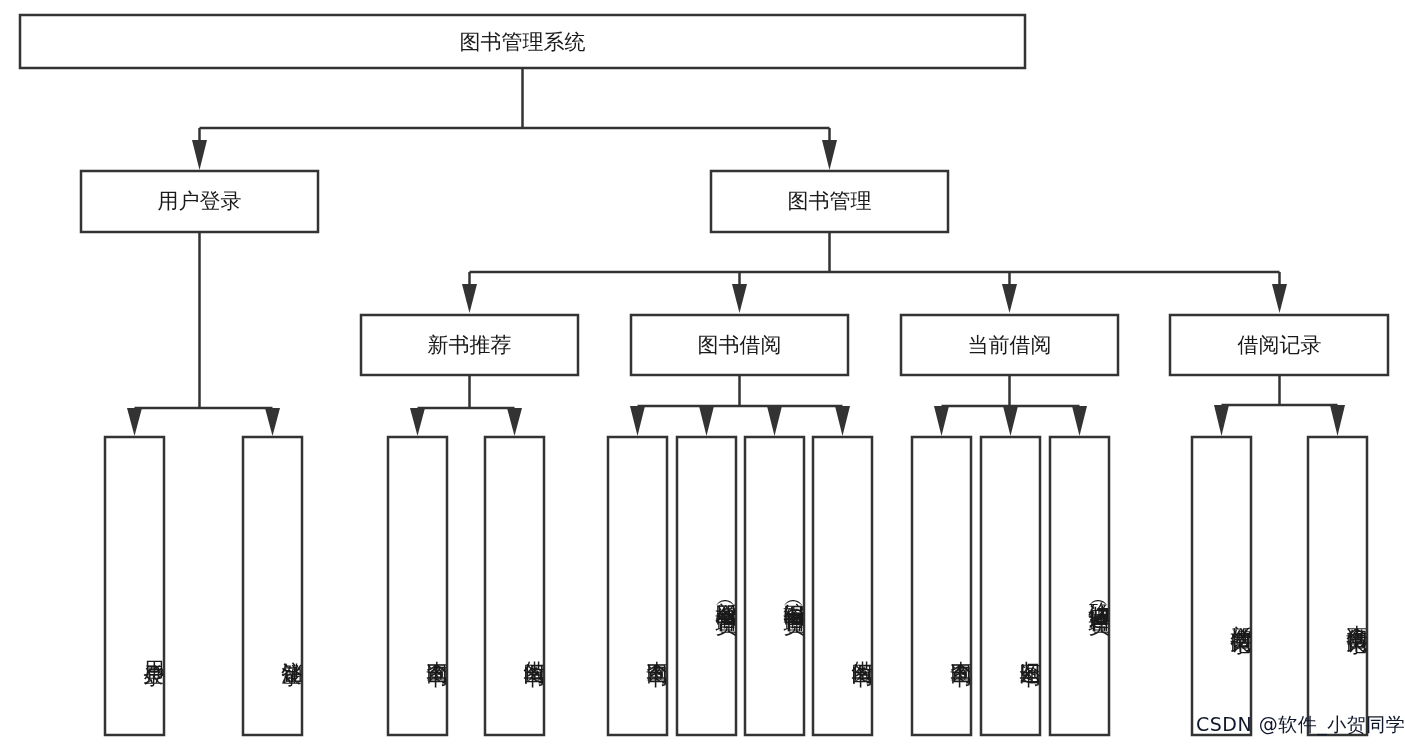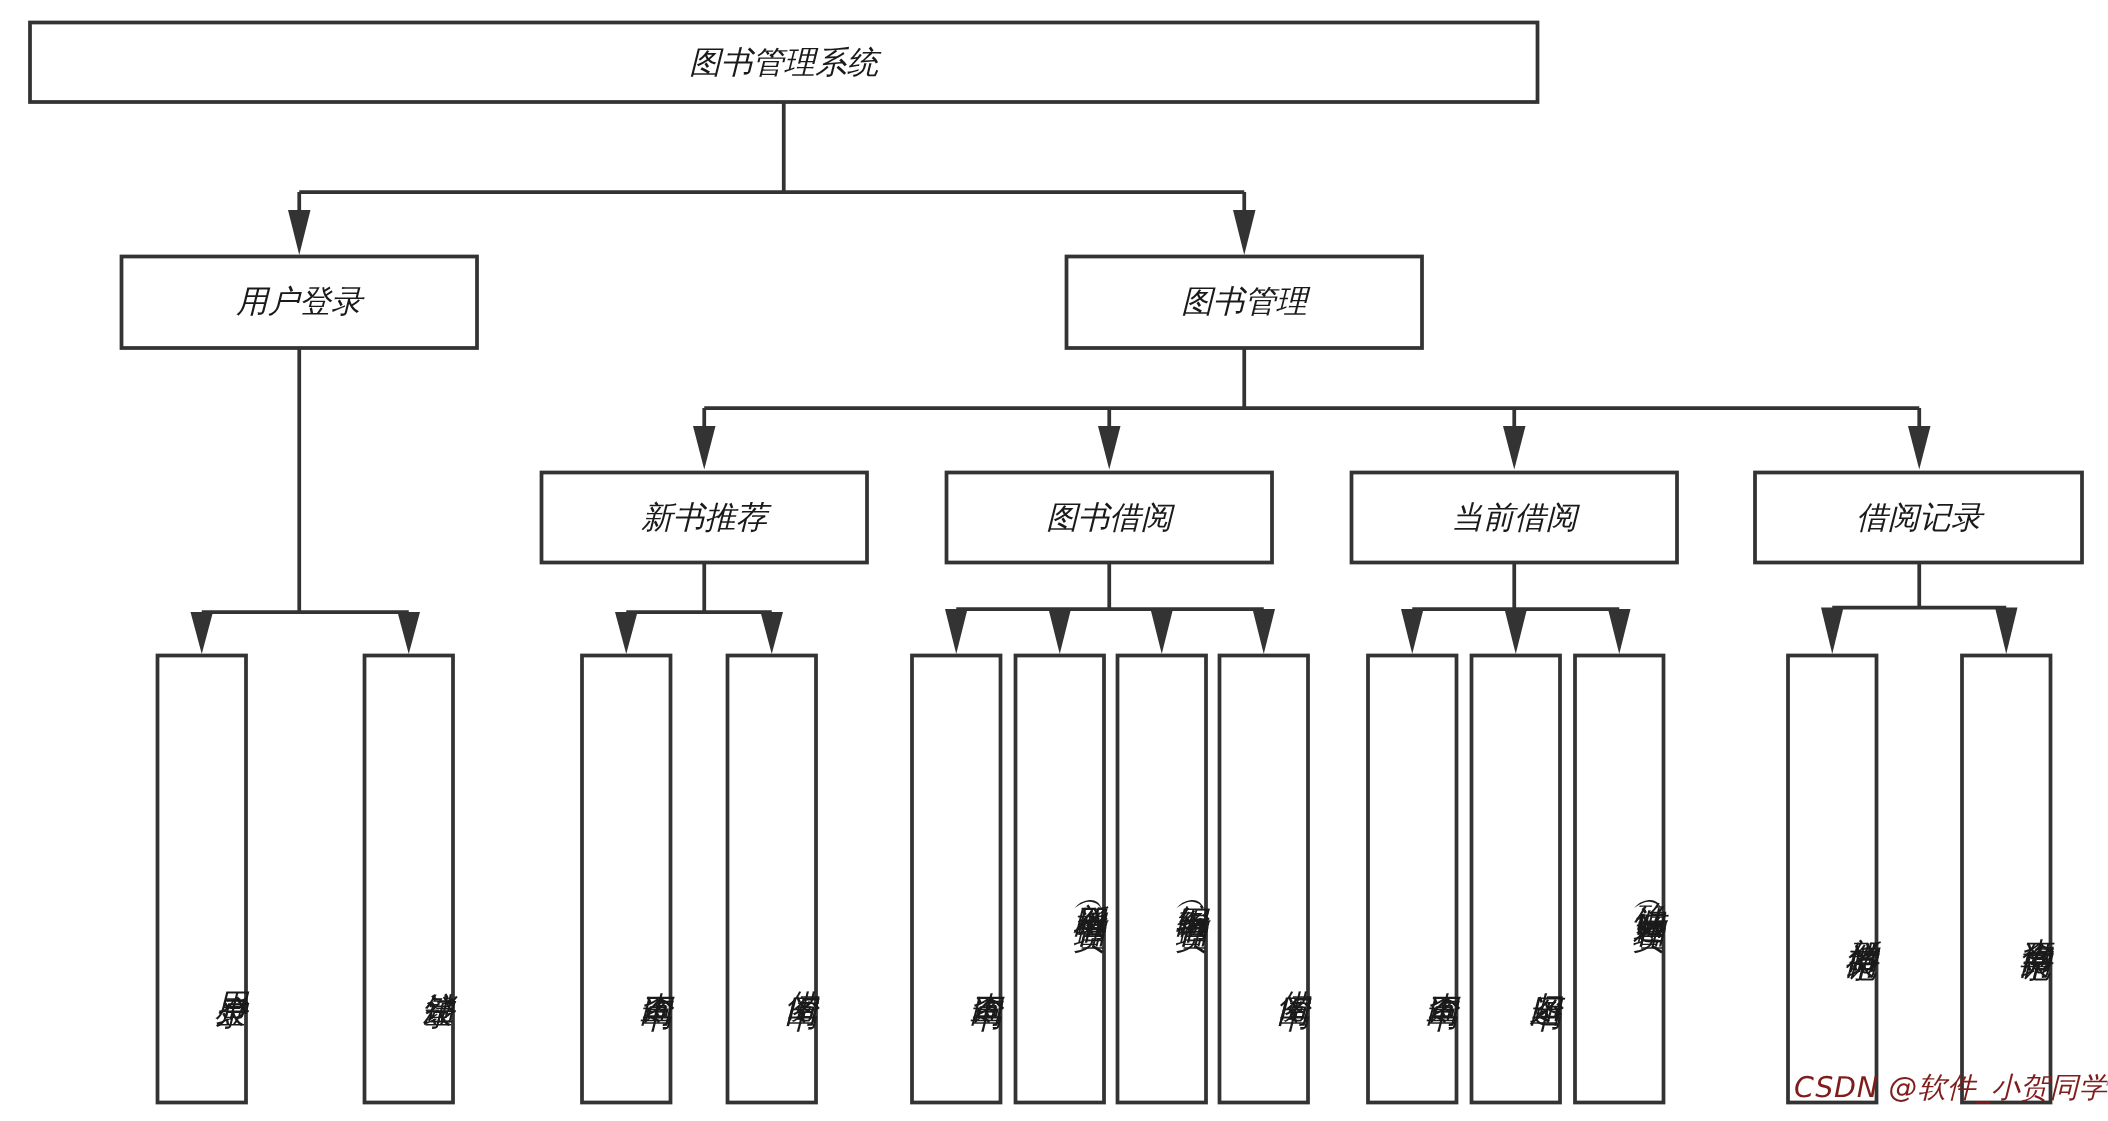--- a/index.html
+++ b/index.html
@@ -11,21 +11,20 @@
     width: 1405px;
     height: 747px;
     overflow: hidden;
     font-family: "DejaVu Sans", "Liberation Sans", sans-serif;
   }
   #diagram-root {
     position: relative;
     width: 1384px;
     height: 747px;
     background: #ffffff;
-    font-style: italic;
   }
   svg#flow {
     position: absolute;
     left: 0;
     top: 0;
     width: 1405px;
     height: 747px;
     display: block;
   }
   .node-rect {
@@ -63,21 +62,21 @@
     display: flex;
     align-items: flex-start;
     justify-content: center;
     white-space: nowrap;
     pointer-events: none;
   }
   .watermark {
     position: absolute;
     font-family: "DejaVu Sans", "Liberation Sans", sans-serif;
     font-size: 19px;
-    color: #7f1d1d;
+    color: #0f172a;
     white-space: nowrap;
     letter-spacing: 0.5px;
   }
 </style>
 </head>
 <body>
 
 <div id="diagram-root">
 
   <svg id="flow" viewBox="0 0 1405 747">

